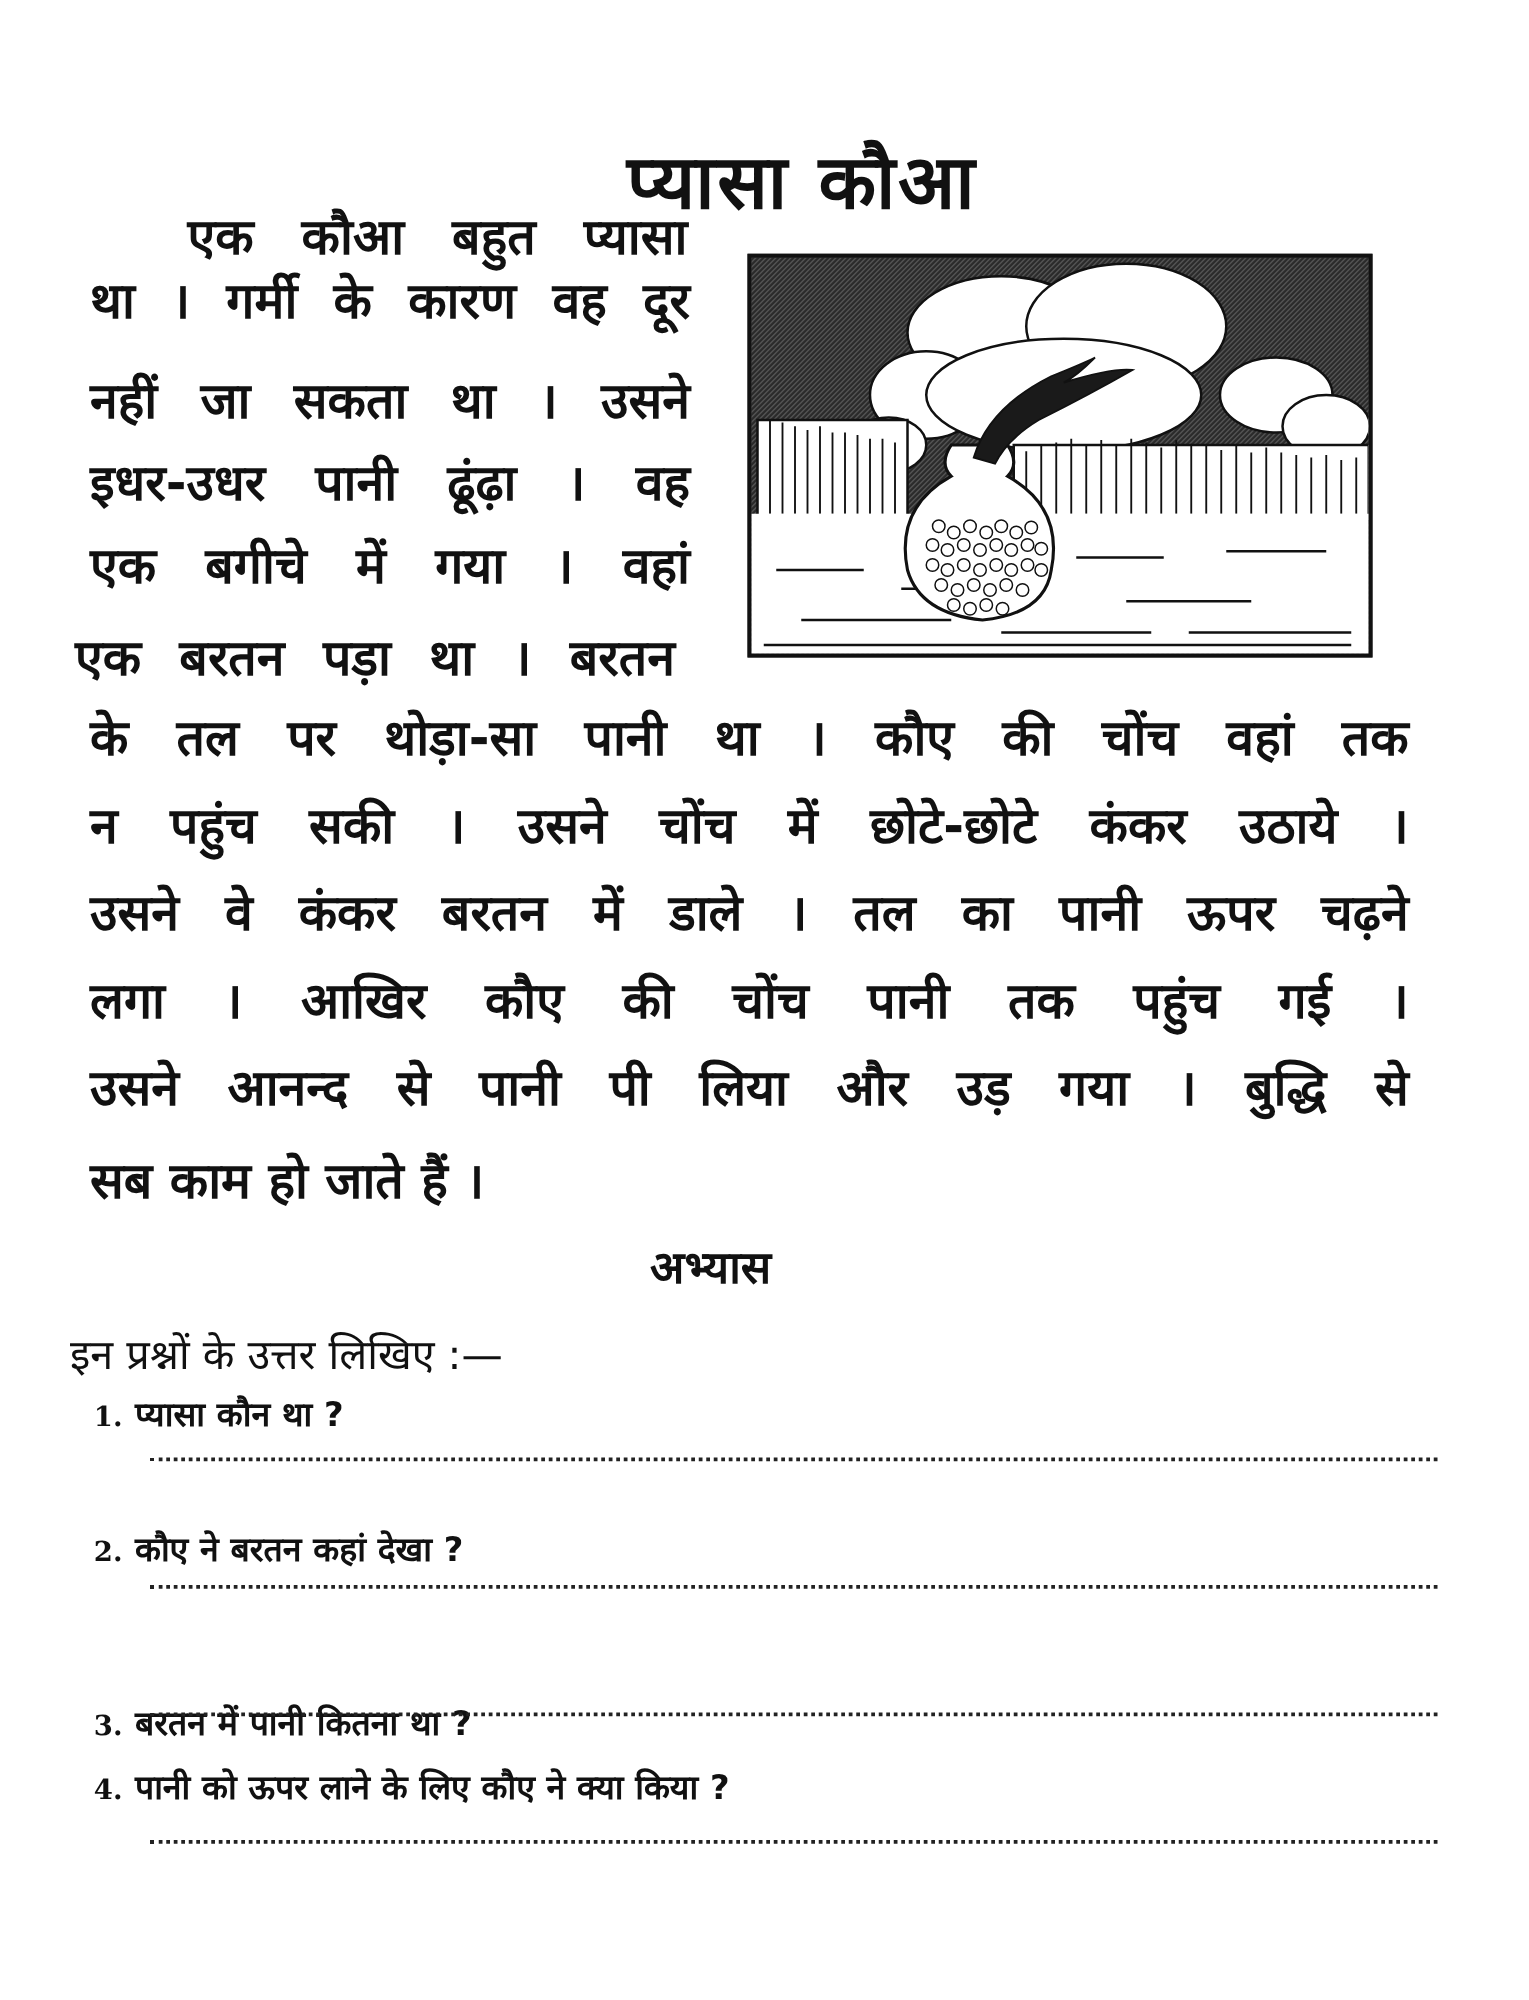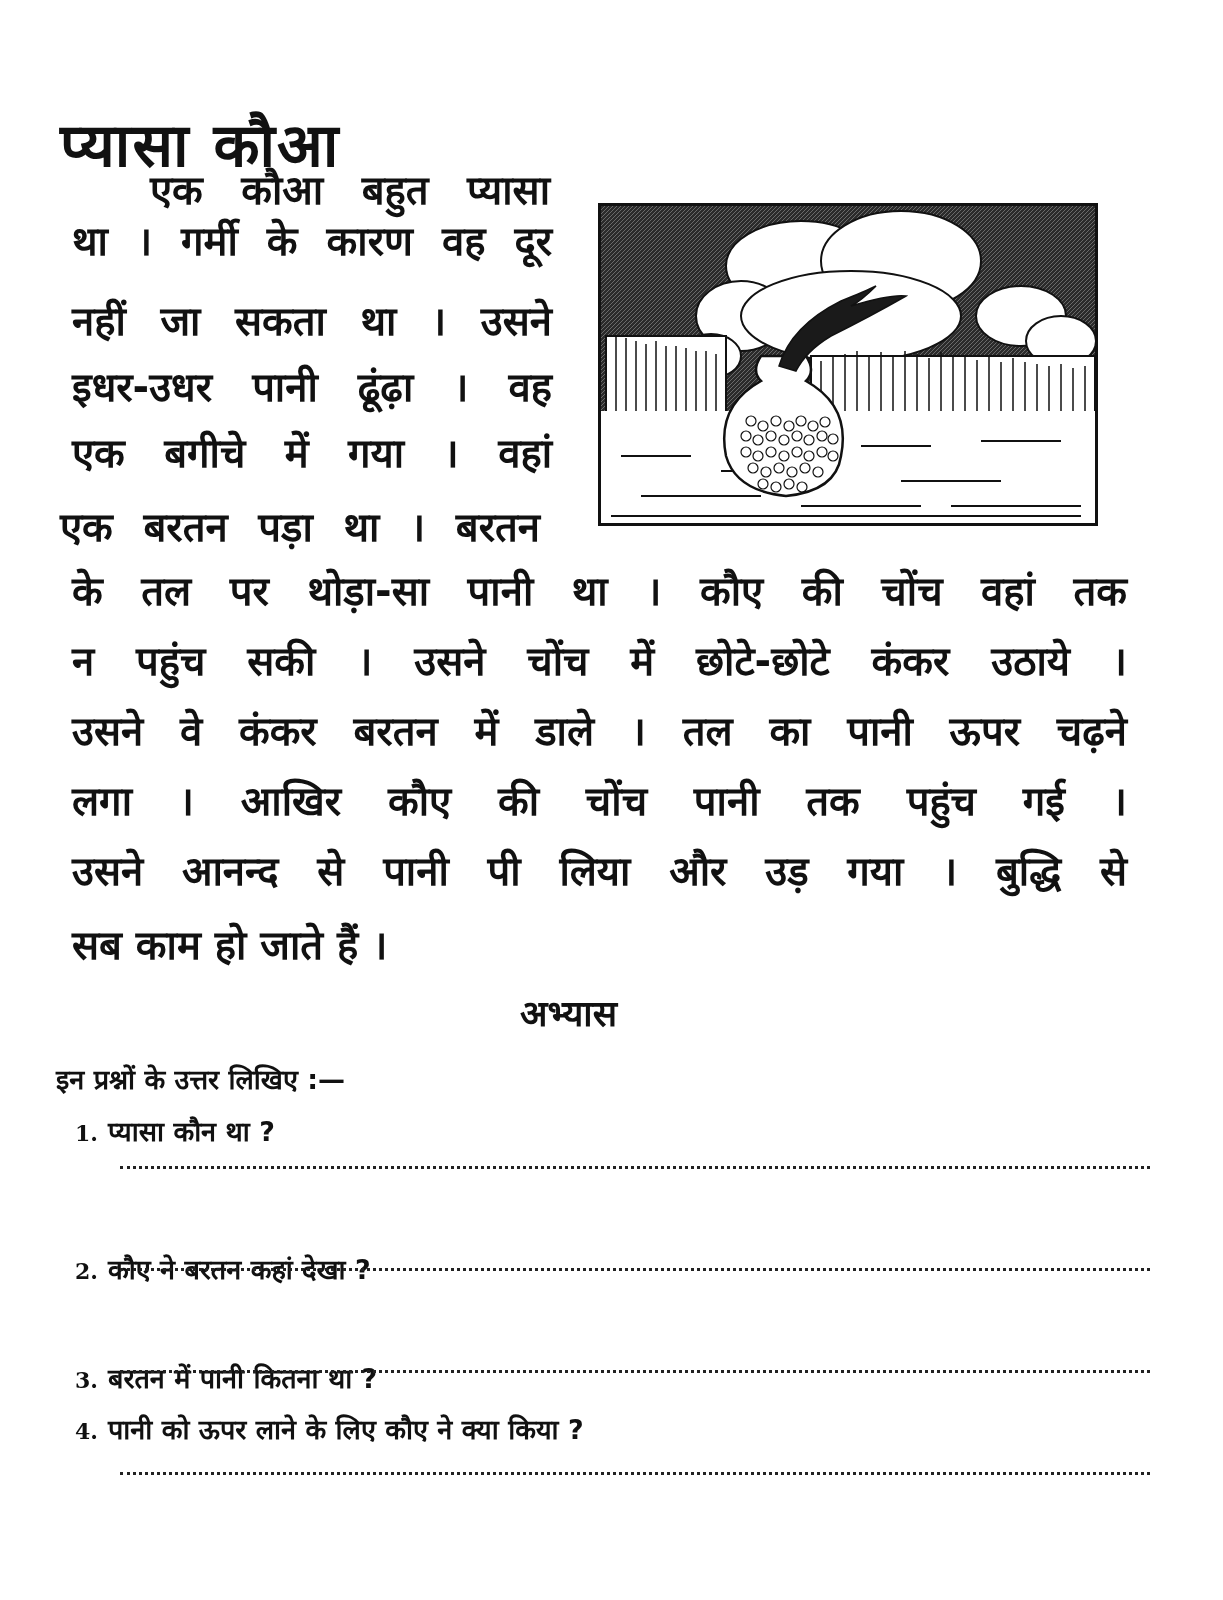--- a/index.html
+++ b/index.html
@@ -2,39 +2,39 @@
 <html><head>
   <meta charset="utf-8">
   <style>
     html, body { margin: 0; padding: 0; background: #ffffff; }
     body {
       width: 1223px; height: 1600px; position: relative; overflow: hidden;
       font-family: "DejaVu Sans", sans-serif; color: #111111;
     }
     .title {
       position: absolute; left: 0; width: 1223px; top: 62px;
-      text-align: left; font-size: 60px; font-weight: bold; letter-spacing: 2px;
+      text-align: center; font-size: 60px; font-weight: bold; letter-spacing: 2px;
       padding-left: 60px; box-sizing: border-box;
     }
     .line {
       position: absolute; font-size: 40px; font-weight: bold; white-space: nowrap;
       line-height: 50px;
     }
     .short { width: 480px; text-align: justify; text-align-last: justify; }
     .full { width: 1055px; text-align: justify; text-align-last: justify; }
     .illus {
       position: absolute; left: 598px; top: 203px; width: 500px; height: 323px;
       border: 3px solid #111; box-sizing: border-box; background: #2a2a2a; overflow: hidden;
     }
     .illus svg { display: block; }
     .section-title {
       position: absolute; left: 520px; top: 988px; font-size: 36px; font-weight: bold;
     }
     .instruction {
-      position: absolute; left: 56px; top: 1060px; font-size: 27px; font-weight: bold;
+      position: absolute; left: 56px; top: 1060px; font-size: 33px; font-weight: normal;
     }
     .question { position: absolute; left: 75px; font-size: 27px; font-weight: bold; white-space: nowrap; }
     .q-num { font-family: "DejaVu Serif", serif; font-size: 22px; margin-right: 10px; }
     .answer-line {
       position: absolute; left: 120px; width: 1030px; height: 0;
       border-bottom: 3px dotted #222;
     }
   </style>
 </head>
 <body>
@@ -133,21 +133,21 @@
 </div>
 
 <div class="section-title">अभ्यास</div>
 <div class="instruction">इन प्रश्नों के उत्तर लिखिए :—</div>
 
 <div class="question" style="top:1112px;">
   <span class="q-num">1.</span><span>प्यासा कौन था ?</span>
 </div>
 <div class="answer-line" style="top:1166px;"></div>
 
-<div class="question" style="top:1250px;text-align:center;">
+<div class="question" style="top:1220px;text-align:center;">
   <span class="q-num">2.</span><span>कौए ने बरतन कहां देखा ?</span>
 </div>
 <div class="answer-line" style="top:1268px;"></div>
 
 <div class="question" style="top:1359px;">
   <span class="q-num">3.</span><span>बरतन में पानी कितना था ?</span>
 </div>
 <div class="answer-line" style="top:1370px;"></div>
 
 <div class="question" style="top:1410px;">

